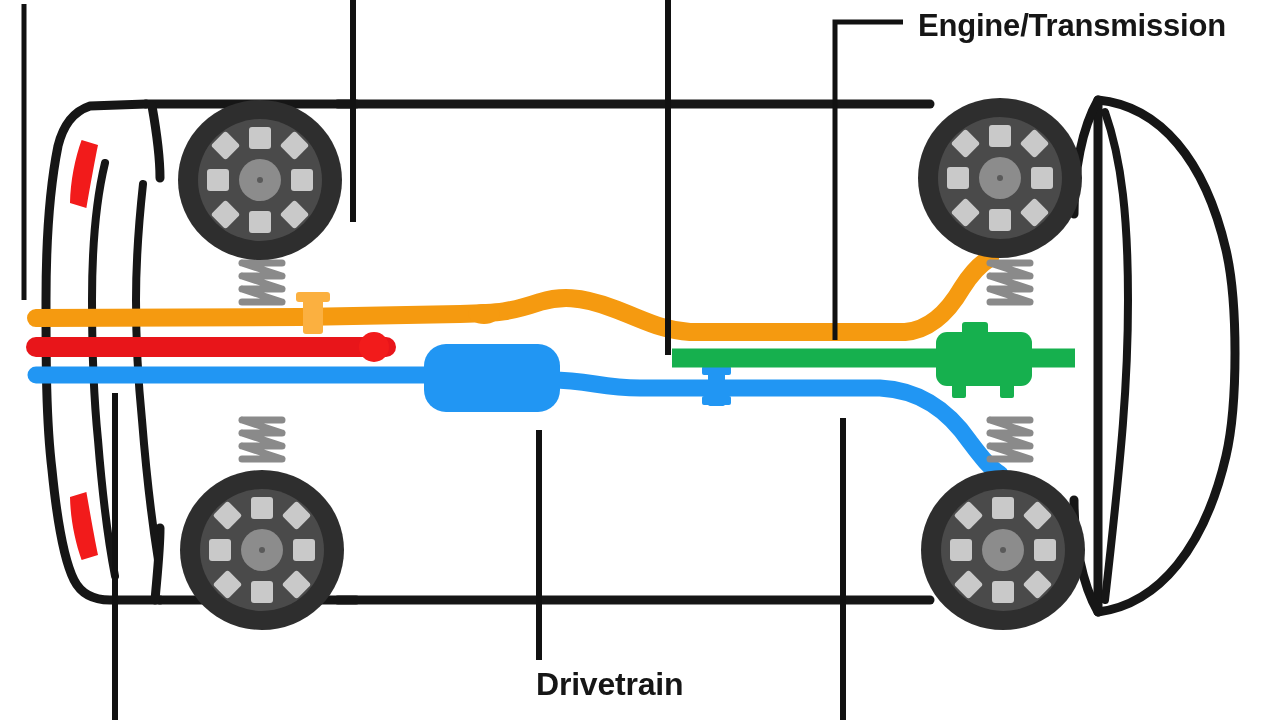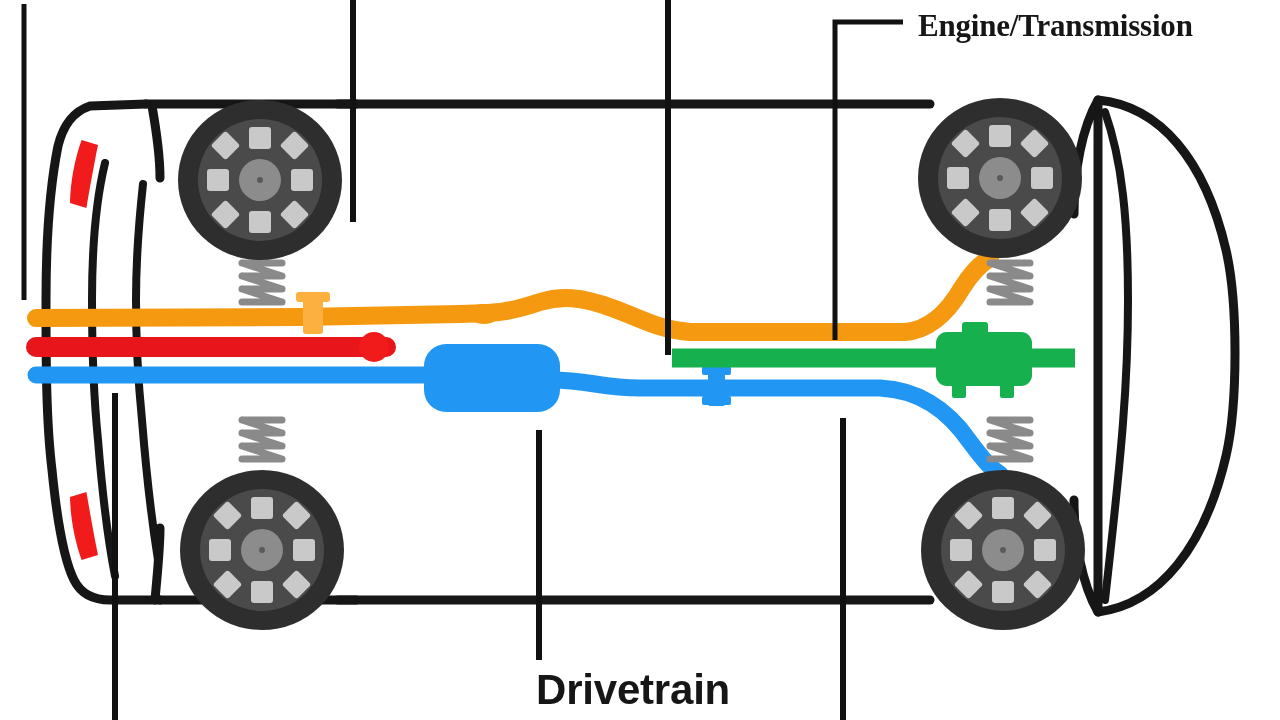--- a/index.html
+++ b/index.html
@@ -32,26 +32,25 @@
     font-family: "Liberation Sans", sans-serif;
     font-weight: 700;
     color: #161616;
     white-space: nowrap;
     letter-spacing: -0.2px;
   }
   #label-engine {
     left: 918px;
     top: 8px;
     font-size: 31px;
-    font-family: Liberation Serif, serif;
   }
   #label-drivetrain {
     left: 536px;
     top: 666px;
-    font-size: 42px;
+    font-size: 32px;
   }
 </style>
 </head>
 <body>
 
 <div id="diagram-root">
 
   <svg id="car-svg" viewBox="0 0 1280 720" xmlns="http://www.w3.org/2000/svg">
 
     <defs>

